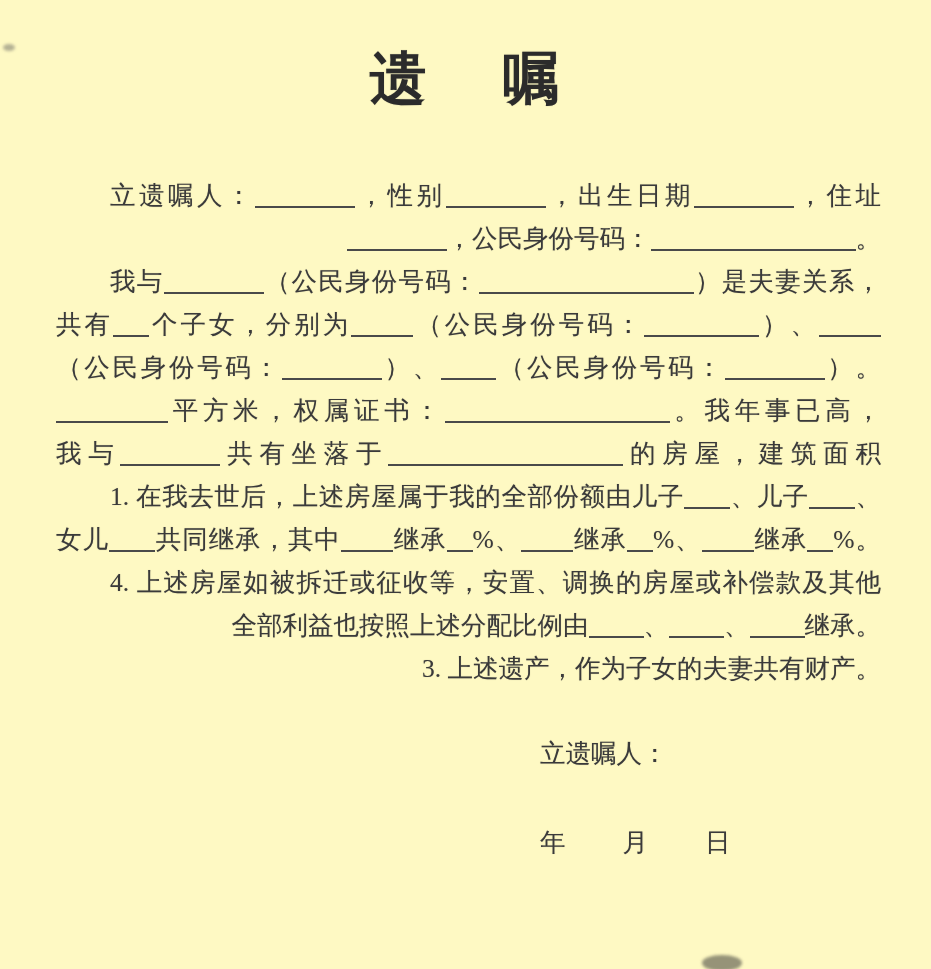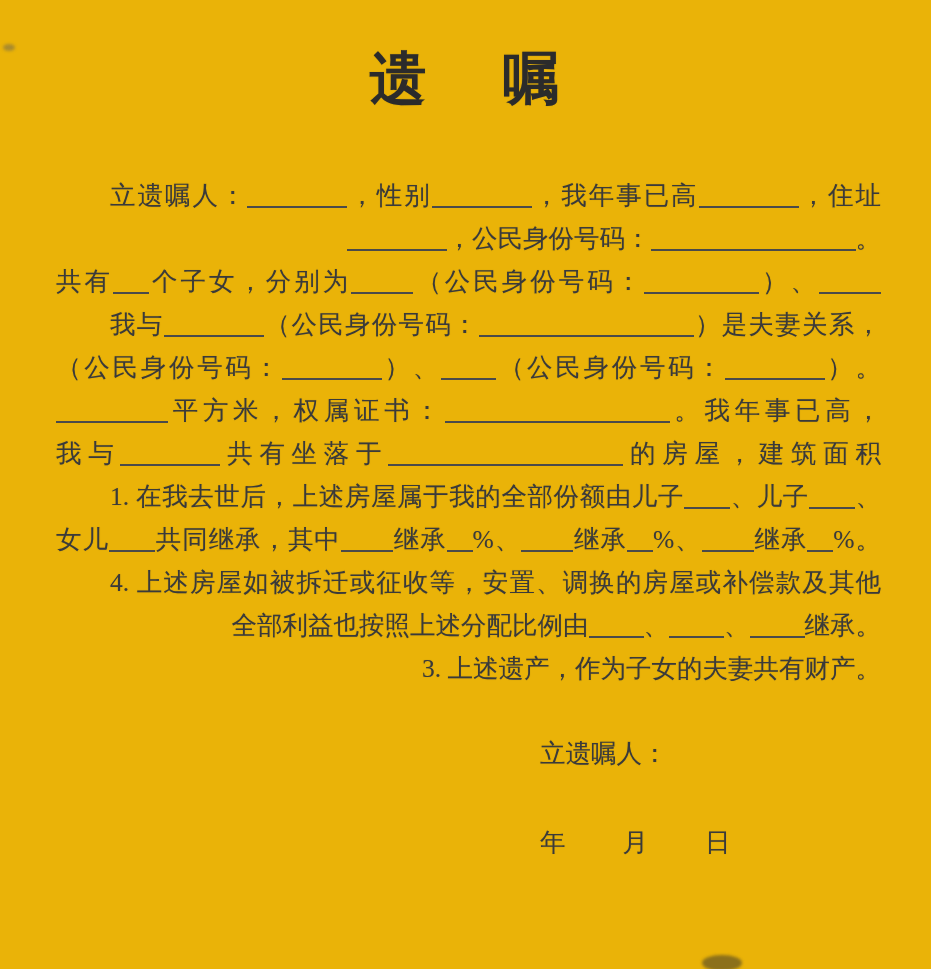--- a/index.html
+++ b/index.html
@@ -1,21 +1,21 @@
 <!DOCTYPE html>
 <html><head>
 <meta charset="utf-8">
 <style>
   html, body { margin: 0; padding: 0; background: #ffffff; }
   .page {
     position: relative;
     width: 931px;
     height: 969px;
     margin: 0 auto;
-    background: #eab308;
+    background: #fef9c3;
     overflow: hidden;
     font-family: "Liberation Serif", "DejaVu Serif", serif;
     color: #3a3a3a;
   }
   .title {
     margin: 46px 0 0 0;
     text-align: center;
     font-size: 57px;
     line-height: 66px;
     font-weight: bold;
@@ -74,24 +74,24 @@
     background: rgba(45,45,45,.5);
   }
 </style>
 </head>
 <body>
 
 <div class="page">
   <h1 class="title">遗 嘱</h1>
 
   <div class="doc-body" id="doc-body">
-      <div class="line indent justify"><span class="t">立遗嘱人：</span><span class="blank" style="width: 100px;"></span><span class="t">，性别</span><span class="blank" style="width: 100px;"></span><span class="t">，我年事已高</span><span class="blank" style="width: 100px;"></span><span class="t">，住址</span></div>
+      <div class="line indent justify"><span class="t">立遗嘱人：</span><span class="blank" style="width: 100px;"></span><span class="t">，性别</span><span class="blank" style="width: 100px;"></span><span class="t">，出生日期</span><span class="blank" style="width: 100px;"></span><span class="t">，住址</span></div>
       <div class="line"><span class="blank" style="width: 100px;"></span><span class="t">，公民身份号码：</span><span class="blank" style="width: 205px;"></span><span class="t">。</span></div>
+      <div class="line indent justify"><span class="t">我与</span><span class="blank" style="width: 100px;"></span><span class="t">（公民身份号码：</span><span class="blank" style="width: 215px;"></span><span class="t">）是夫妻关系，</span></div>
       <div class="line justify"><span class="t">共有</span><span class="blank" style="width: 36px;"></span><span class="t">个子女，分别为</span><span class="blank" style="width: 62px;"></span><span class="t">（公民身份号码：</span><span class="blank" style="width: 115px;"></span><span class="t">）、</span><span class="blank" style="width: 62px;"></span></div>
-      <div class="line indent justify"><span class="t">我与</span><span class="blank" style="width: 100px;"></span><span class="t">（公民身份号码：</span><span class="blank" style="width: 215px;"></span><span class="t">）是夫妻关系，</span></div>
       <div class="line justify"><span class="t">（公民身份号码：</span><span class="blank" style="width: 100px;"></span><span class="t">）、</span><span class="blank" style="width: 55px;"></span><span class="t">（公民身份号码：</span><span class="blank" style="width: 100px;"></span><span class="t">）。</span></div>
       <div class="line justify"><span class="blank" style="width: 112px;"></span><span class="t">平方米，权属证书：</span><span class="blank" style="width: 225px;"></span><span class="t">。我年事已高，</span></div>
       <div class="line justify"><span class="t">我与</span><span class="blank" style="width: 100px;"></span><span class="t">共有坐落于</span><span class="blank" style="width: 235px;"></span><span class="t">的房屋，建筑面积</span></div>
       <div class="line indent justify"><span class="t">1. 在我去世后，上述房屋属于我的全部份额由儿子</span><span class="blank" style="width: 46px;"></span><span class="t">、儿子</span><span class="blank" style="width: 46px;"></span><span class="t">、</span></div>
       <div class="line justify"><span class="t">女儿</span><span class="blank" style="width: 46px;"></span><span class="t">共同继承，其中</span><span class="blank" style="width: 52px;"></span><span class="t">继承</span><span class="blank" style="width: 26px;"></span><span class="t">%、</span><span class="blank" style="width: 52px;"></span><span class="t">继承</span><span class="blank" style="width: 26px;"></span><span class="t">%、</span><span class="blank" style="width: 52px;"></span><span class="t">继承</span><span class="blank" style="width: 26px;"></span><span class="t">%。</span></div>
       <div class="line indent justify"><span class="t">4. 上述房屋如被拆迁或征收等，安置、调换的房屋或补偿款及其他</span></div>
       <div class="line"><span class="t">全部利益也按照上述分配比例由</span><span class="blank" style="width: 55px;"></span><span class="t">、</span><span class="blank" style="width: 55px;"></span><span class="t">、</span><span class="blank" style="width: 55px;"></span><span class="t">继承。</span></div>
       <div class="line indent"><span class="t">3. 上述遗产，作为子女的夫妻共有财产。</span></div>
     </div>
 

